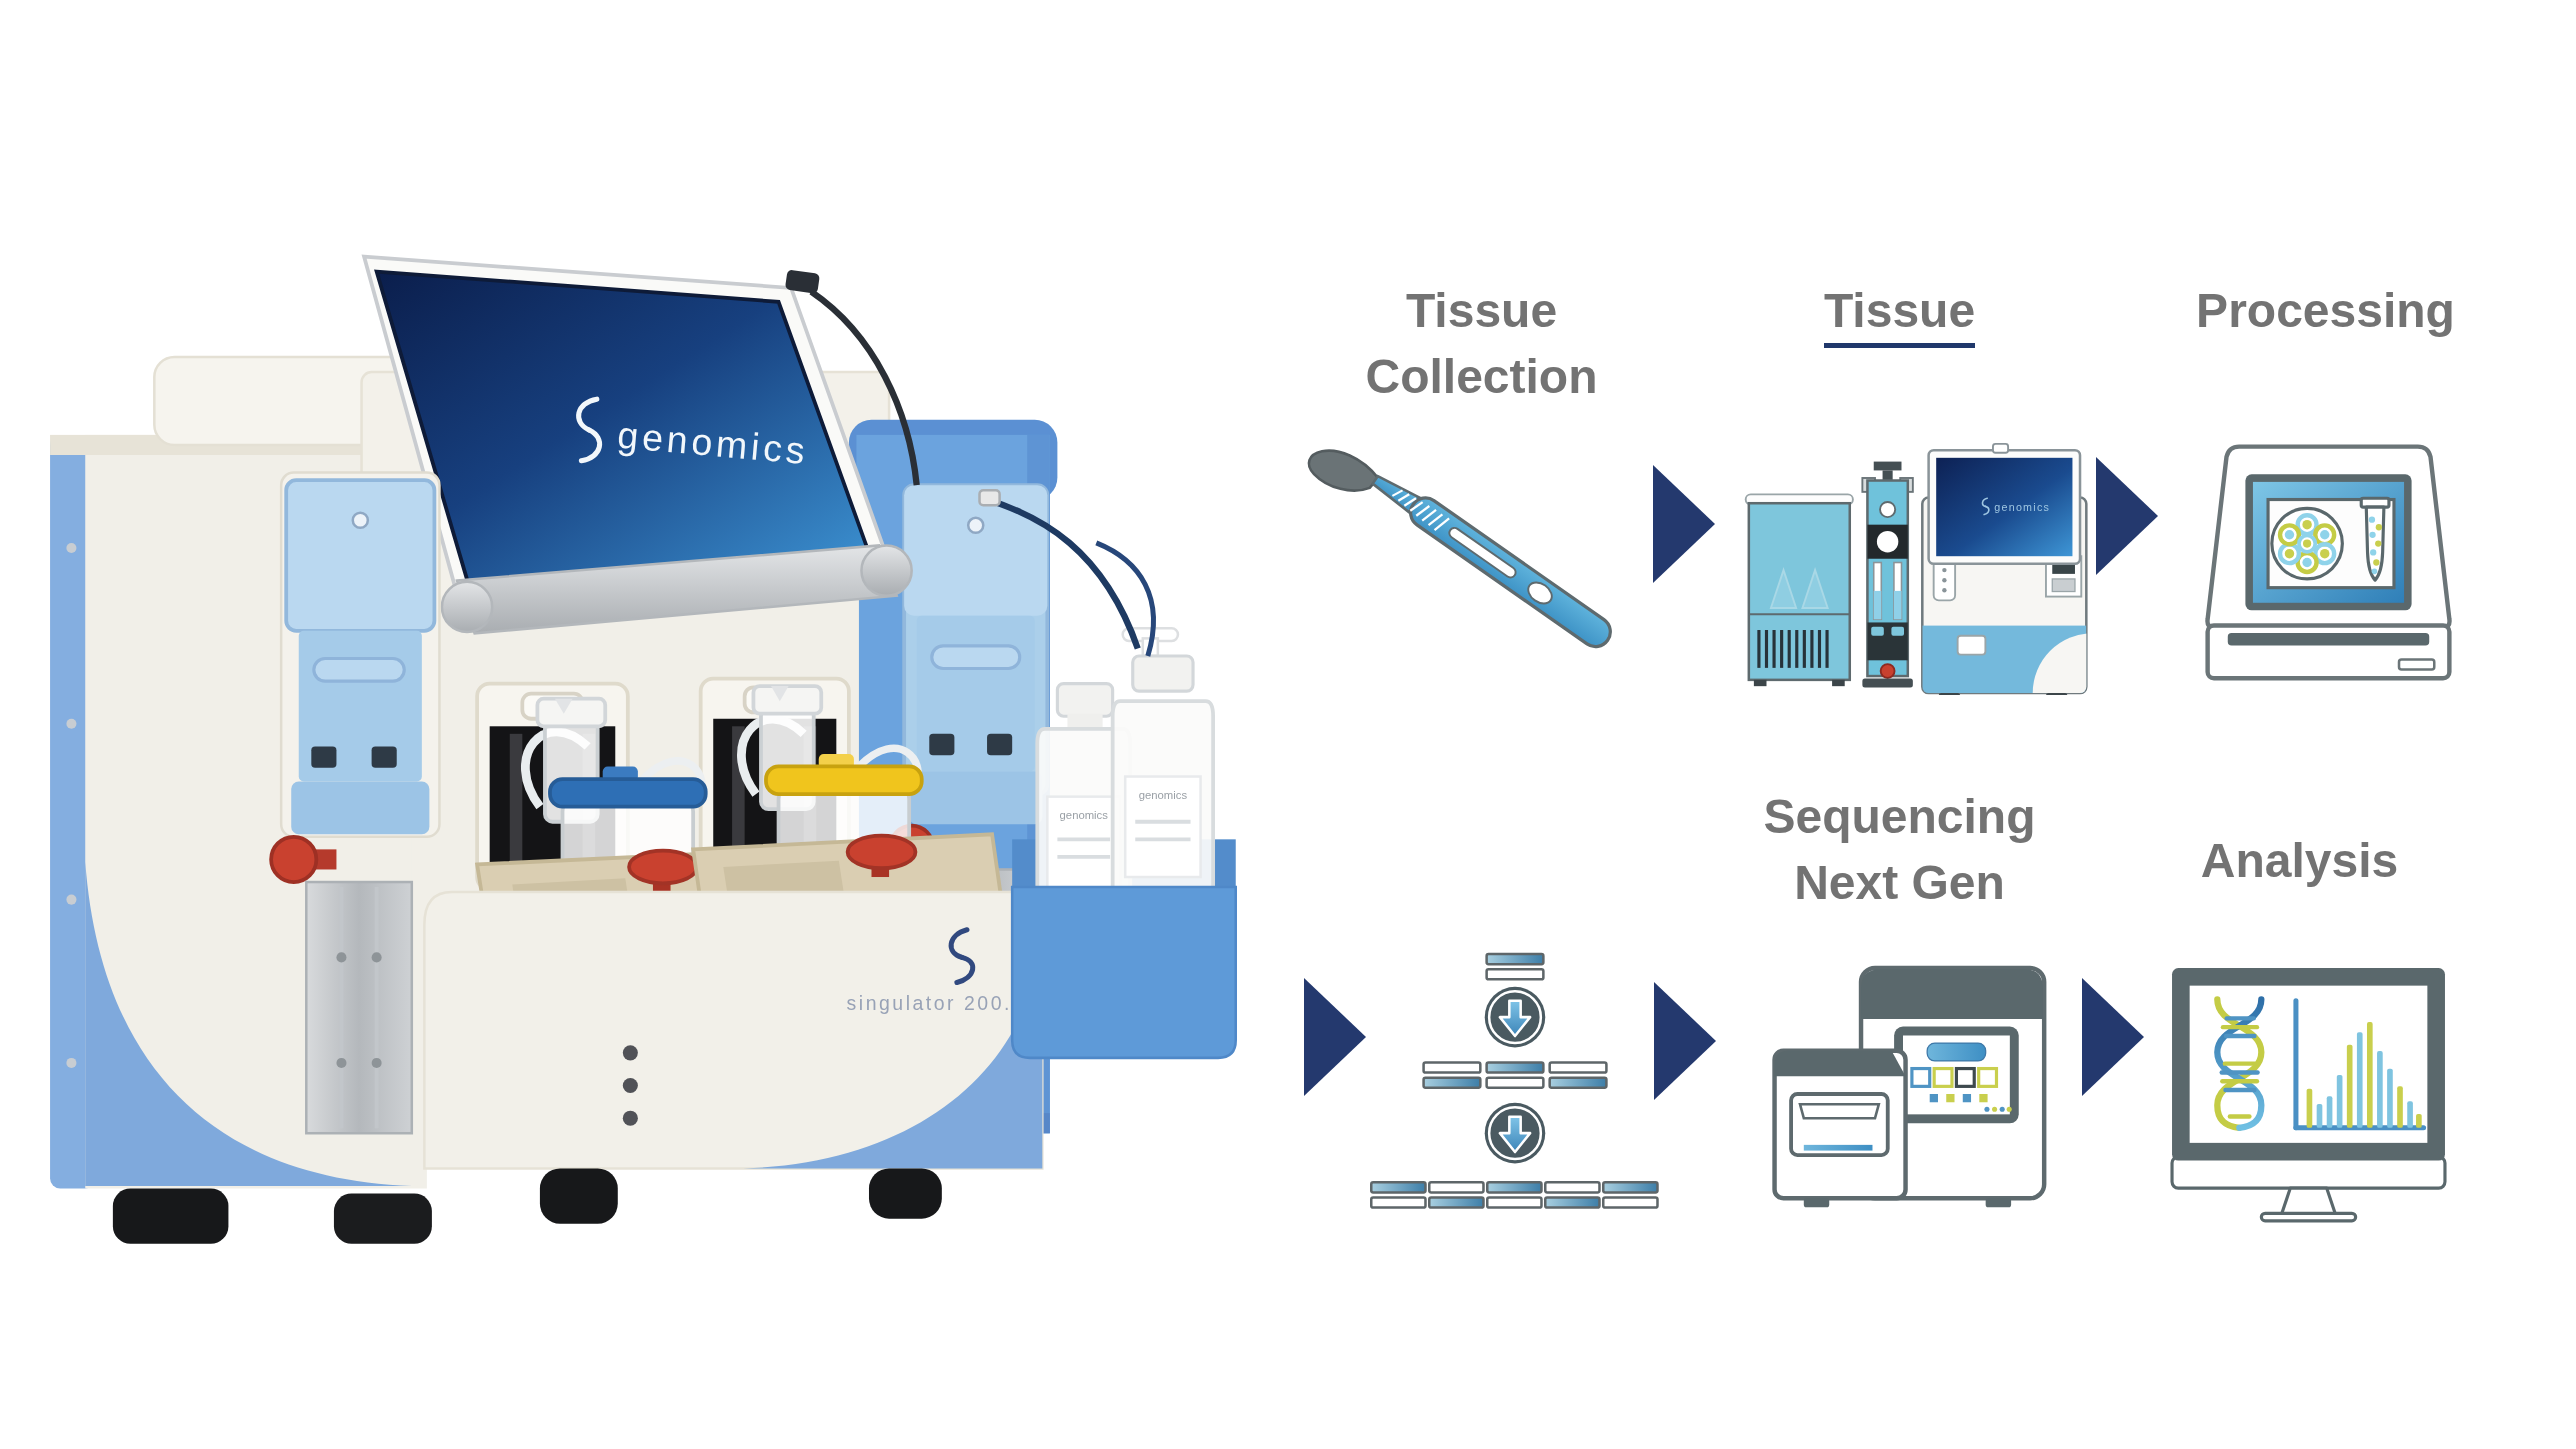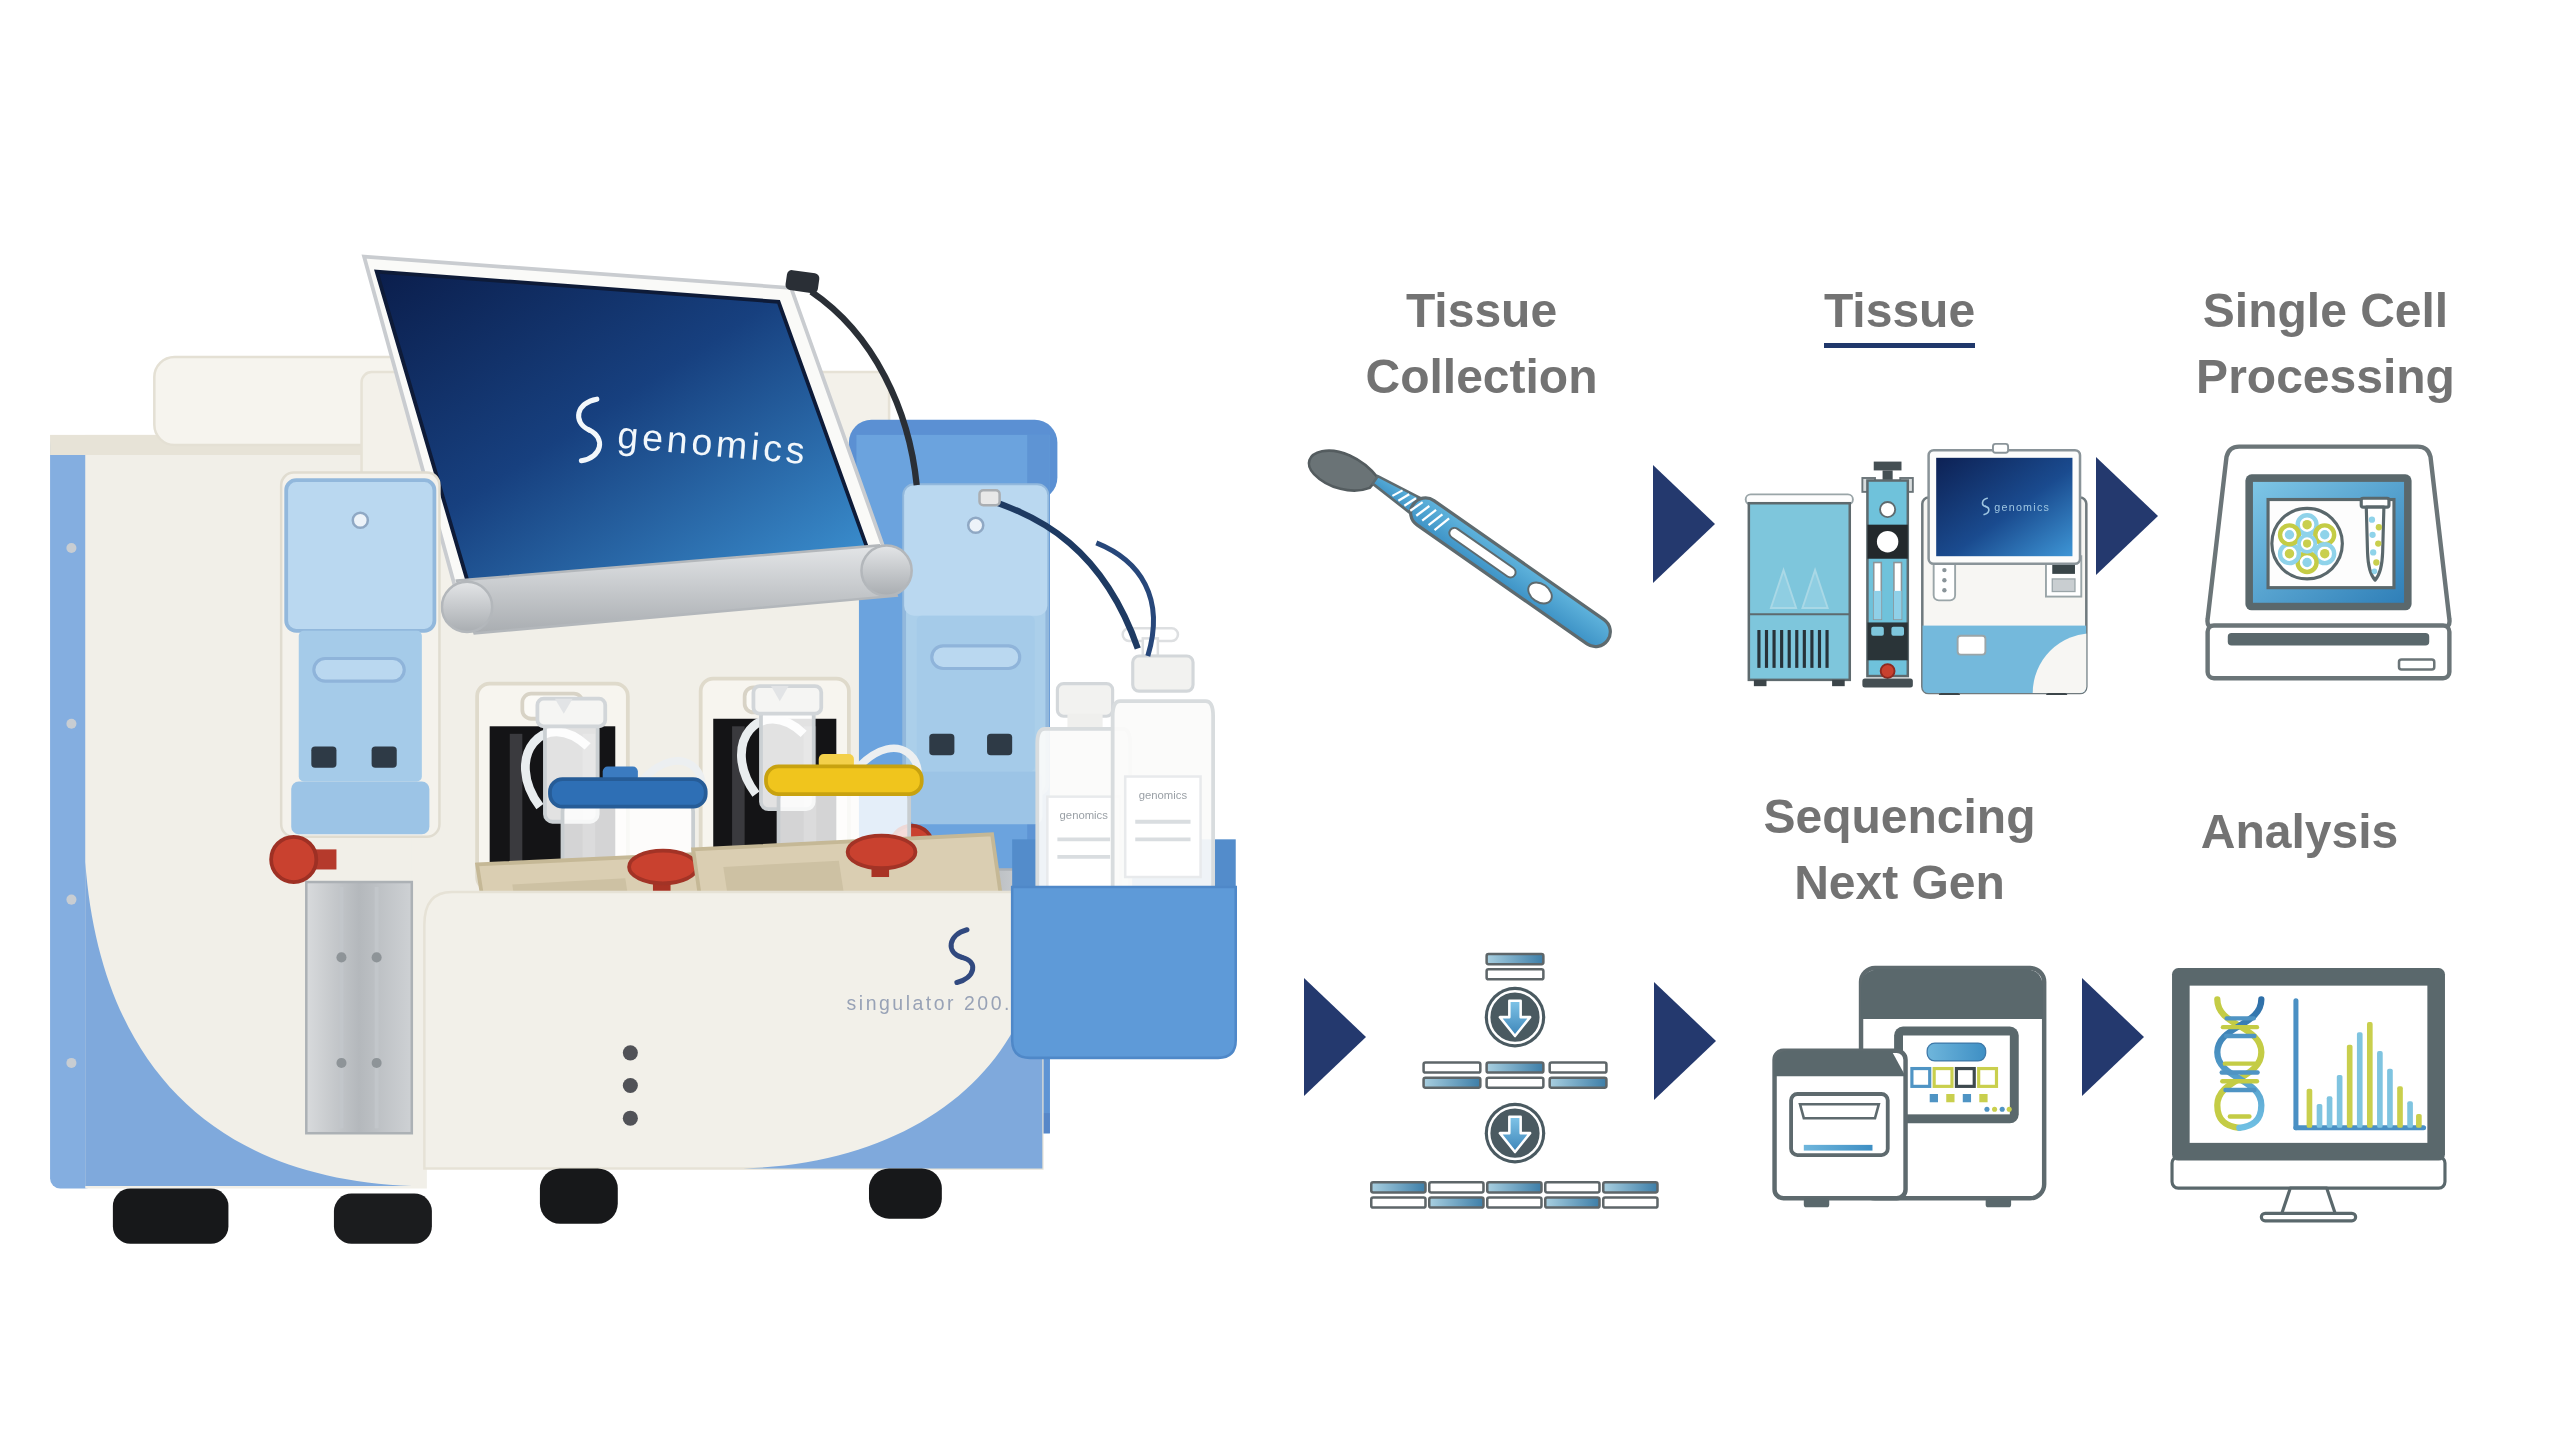--- a/index.html
+++ b/index.html
@@ -211,28 +211,27 @@
   </svg>
 
   <div class="h" style="left:1256px;top:278px;">
     <div><span>Tissue</span></div>
     <div><span>Collection</span></div>
   </div>
   <div class="h u" style="left:1674px;top:278px;">
     <div><span>Tissue</span></div>
   </div>
   <div class="h" style="left:2100px;top:278px;">
-    <div><span>Single Cell</span></div>
     <div><span>Processing</span></div>
   </div>
   <div class="h" style="left:1674px;top:784px;">
     <div><span>Sequencing</span></div>
     <div><span>Next Gen</span></div>
   </div>
-  <div class="h" style="left:2074px;top:799px;">
+  <div class="h" style="left:2074px;top:828px;">
     <div><span>Analysis</span></div>
   </div>
 
   <div class="arrow" style="left:1653px;top:465px;"></div>
   <div class="arrow" style="left:2096px;top:457px;"></div>
   <div class="arrow" style="left:1304px;top:978px;"></div>
   <div class="arrow" style="left:1654px;top:982px;"></div>
   <div class="arrow" style="left:2082px;top:978px;"></div>
 
   <svg style="left:1294px;top:430px;" width="361" height="258" viewBox="0 0 560 400">

